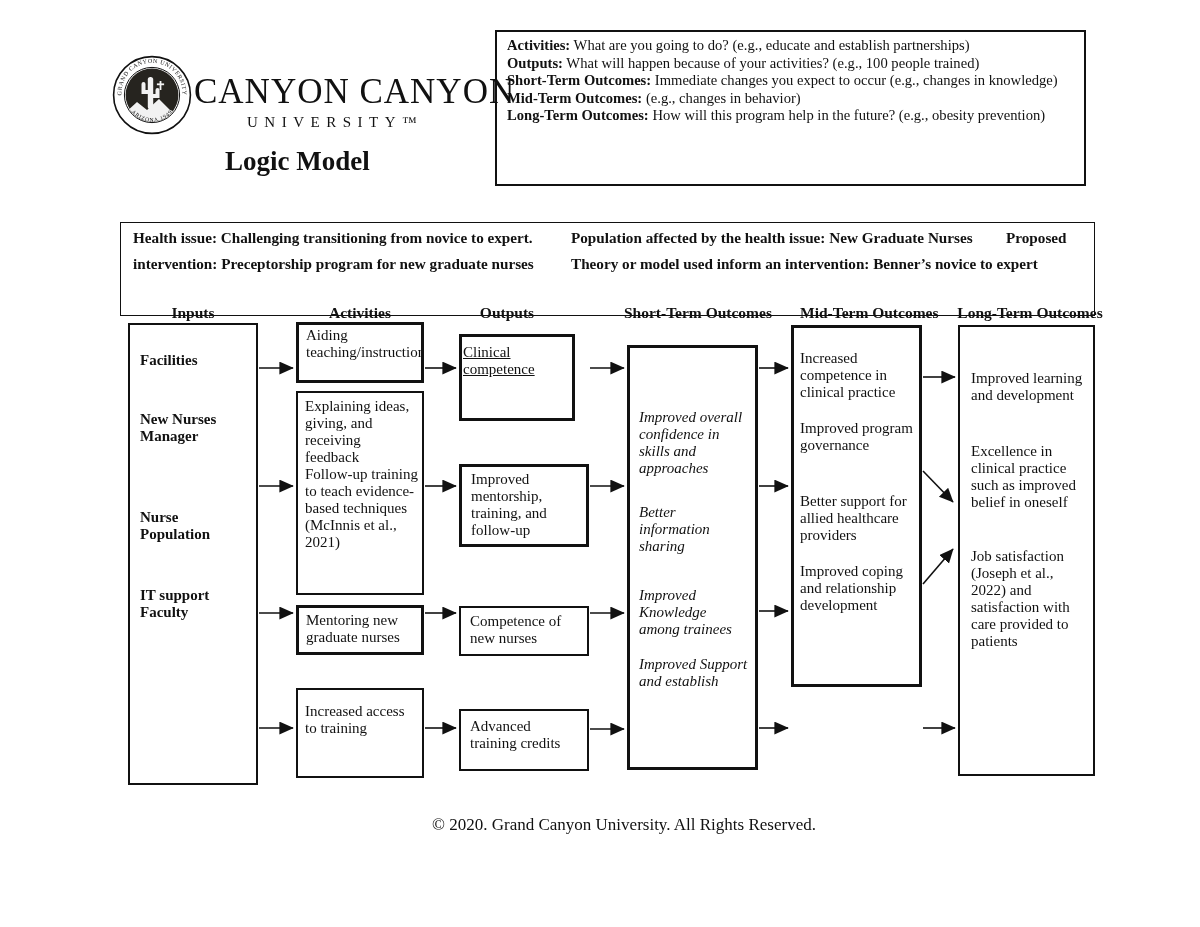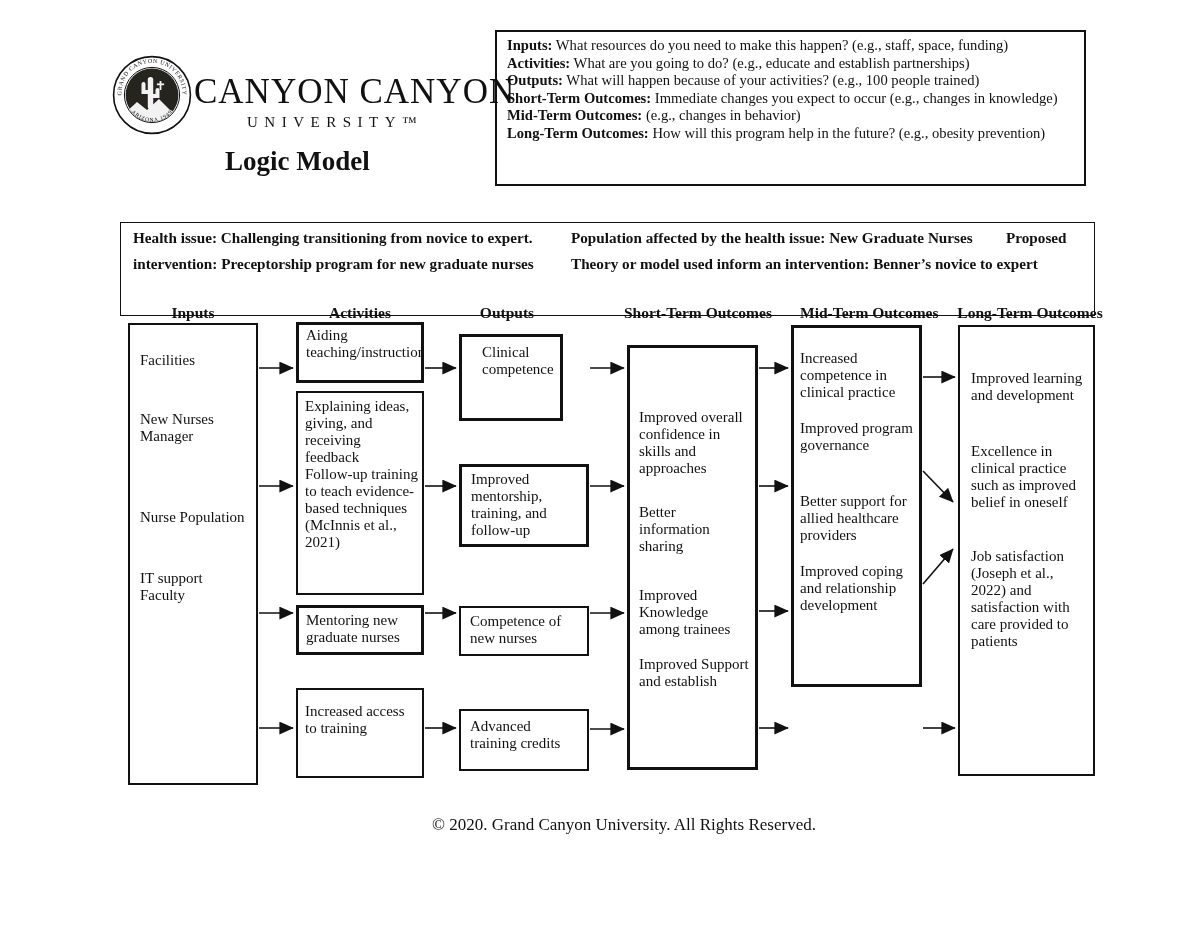--- a/index.html
+++ b/index.html
@@ -30,34 +30,34 @@
     border:1.5px solid #111;
   }
   #hdr-box span { position:absolute; font-weight:bold; font-size:15.2px; white-space:nowrap; }
   .h-r1 { top:6px; }  .h-r2 { top:32px; }
   .h-c1 { left:12px; } .h-c2 { left:450px; } .h-c3 { left:885px; }
   
   .col-h { position:absolute; top:304px; font-weight:bold; font-size:15.5px; text-align:center; white-space:nowrap; }
   
   .dbox { position:absolute; background:#fff; border:2px solid #111; font-size:15px; line-height:17px; }
   .b3 { border-width:3px; }
-  #inputs-box  { left:128px; top:323px; width:130px; height:462px; padding:2px 6px 0 10px; }
+  #inputs-box  { left:128px; top:323px; width:130px; height:462px; padding:2px 6px 0 10px;font-weight:bold; }
   #inputs-box div:nth-child(1){ margin-top:25px; }
   #inputs-box div:nth-child(2){ margin-top:42px; }
   #inputs-box div:nth-child(3){ margin-top:64px; }
   #inputs-box div:nth-child(4){ margin-top:44px; }
   #act1 { left:296px; top:322px; width:128px; height:61px;  padding:2px 4px 0 7px; overflow:hidden; }
   #act2 { left:296px; top:391px; width:128px; height:204px; padding:5px 4px 0 7px; }
   #act3 { left:296px; top:605px; width:128px; height:50px;  padding:4px 4px 0 7px; }
   #act4 { left:296px; top:688px; width:128px; height:90px;  padding:13px 14px 0 7px; }
-  #out1 { left:459px; top:334px; width:104px; height:87px;  padding:7px 6px 0 20px; }
+  #out1 { left:459px; top:334px; width:116px; height:87px;  padding:7px 6px 0 1px;text-decoration:underline; }
   #out2 { left:459px; top:464px; width:130px; height:83px;  padding:4px 6px 0 9px; }
   #out3 { left:459px; top:606px; width:130px; height:50px;  padding:5px 6px 0 9px; }
   #out4 { left:459px; top:709px; width:130px; height:62px;  padding:7px 6px 0 9px; }
-  #short-box { left:627px; top:345px; width:131px; height:425px; padding:0 6px 0 9px; }
+  #short-box { left:627px; top:345px; width:131px; height:425px; padding:0 6px 0 9px;font-style:italic; }
   #short-box div:nth-child(1){ margin-top:61px; }
   #short-box div:nth-child(2){ margin-top:27px; }
   #short-box div:nth-child(3){ margin-top:32px; }
   #short-box div:nth-child(4){ margin-top:18px; }
   #mid-box { left:791px; top:325px; width:131px; height:362px; padding:0 5px 0 6px; }
   #mid-box div:nth-child(1){ margin-top:22px; }
   #mid-box div:nth-child(2){ margin-top:19px; }
   #mid-box div:nth-child(3){ margin-top:39px; }
   #mid-box div:nth-child(4){ margin-top:19px; }
   #long-box { left:958px; top:325px; width:137px; height:451px; padding:0 8px 0 11px; }
@@ -135,24 +135,20 @@
       <textPath href="#arcBot" startOffset="50%" text-anchor="middle">ARIZONA 1949</textPath>
     </text>
   </svg>
 
   <div id="gcu-name">CANYON CANYON</div>
   <div id="gcu-univ">UNIVERSITY™</div>
   <div id="logic-title">Logic Model</div>
 
   <div id="legend">
     <div class="lg-line">
-      <b>Inputs:</b>
-      <span>What resources do you need to make this happen? (e.g., staff, space, funding)</span>
-    </div>
-    <div class="lg-line">
       <b>Activities:</b>
       <span>What are you going to do? (e.g., educate and establish partnerships)</span>
     </div>
     <div class="lg-line">
       <b>Outputs:</b>
       <span>What will happen because of your activities? (e.g., 100 people trained)</span>
     </div>
     <div class="lg-line">
       <b>Short-Term Outcomes:</b>
       <span>Immediate changes you expect to occur (e.g., changes in knowledge)</span>

